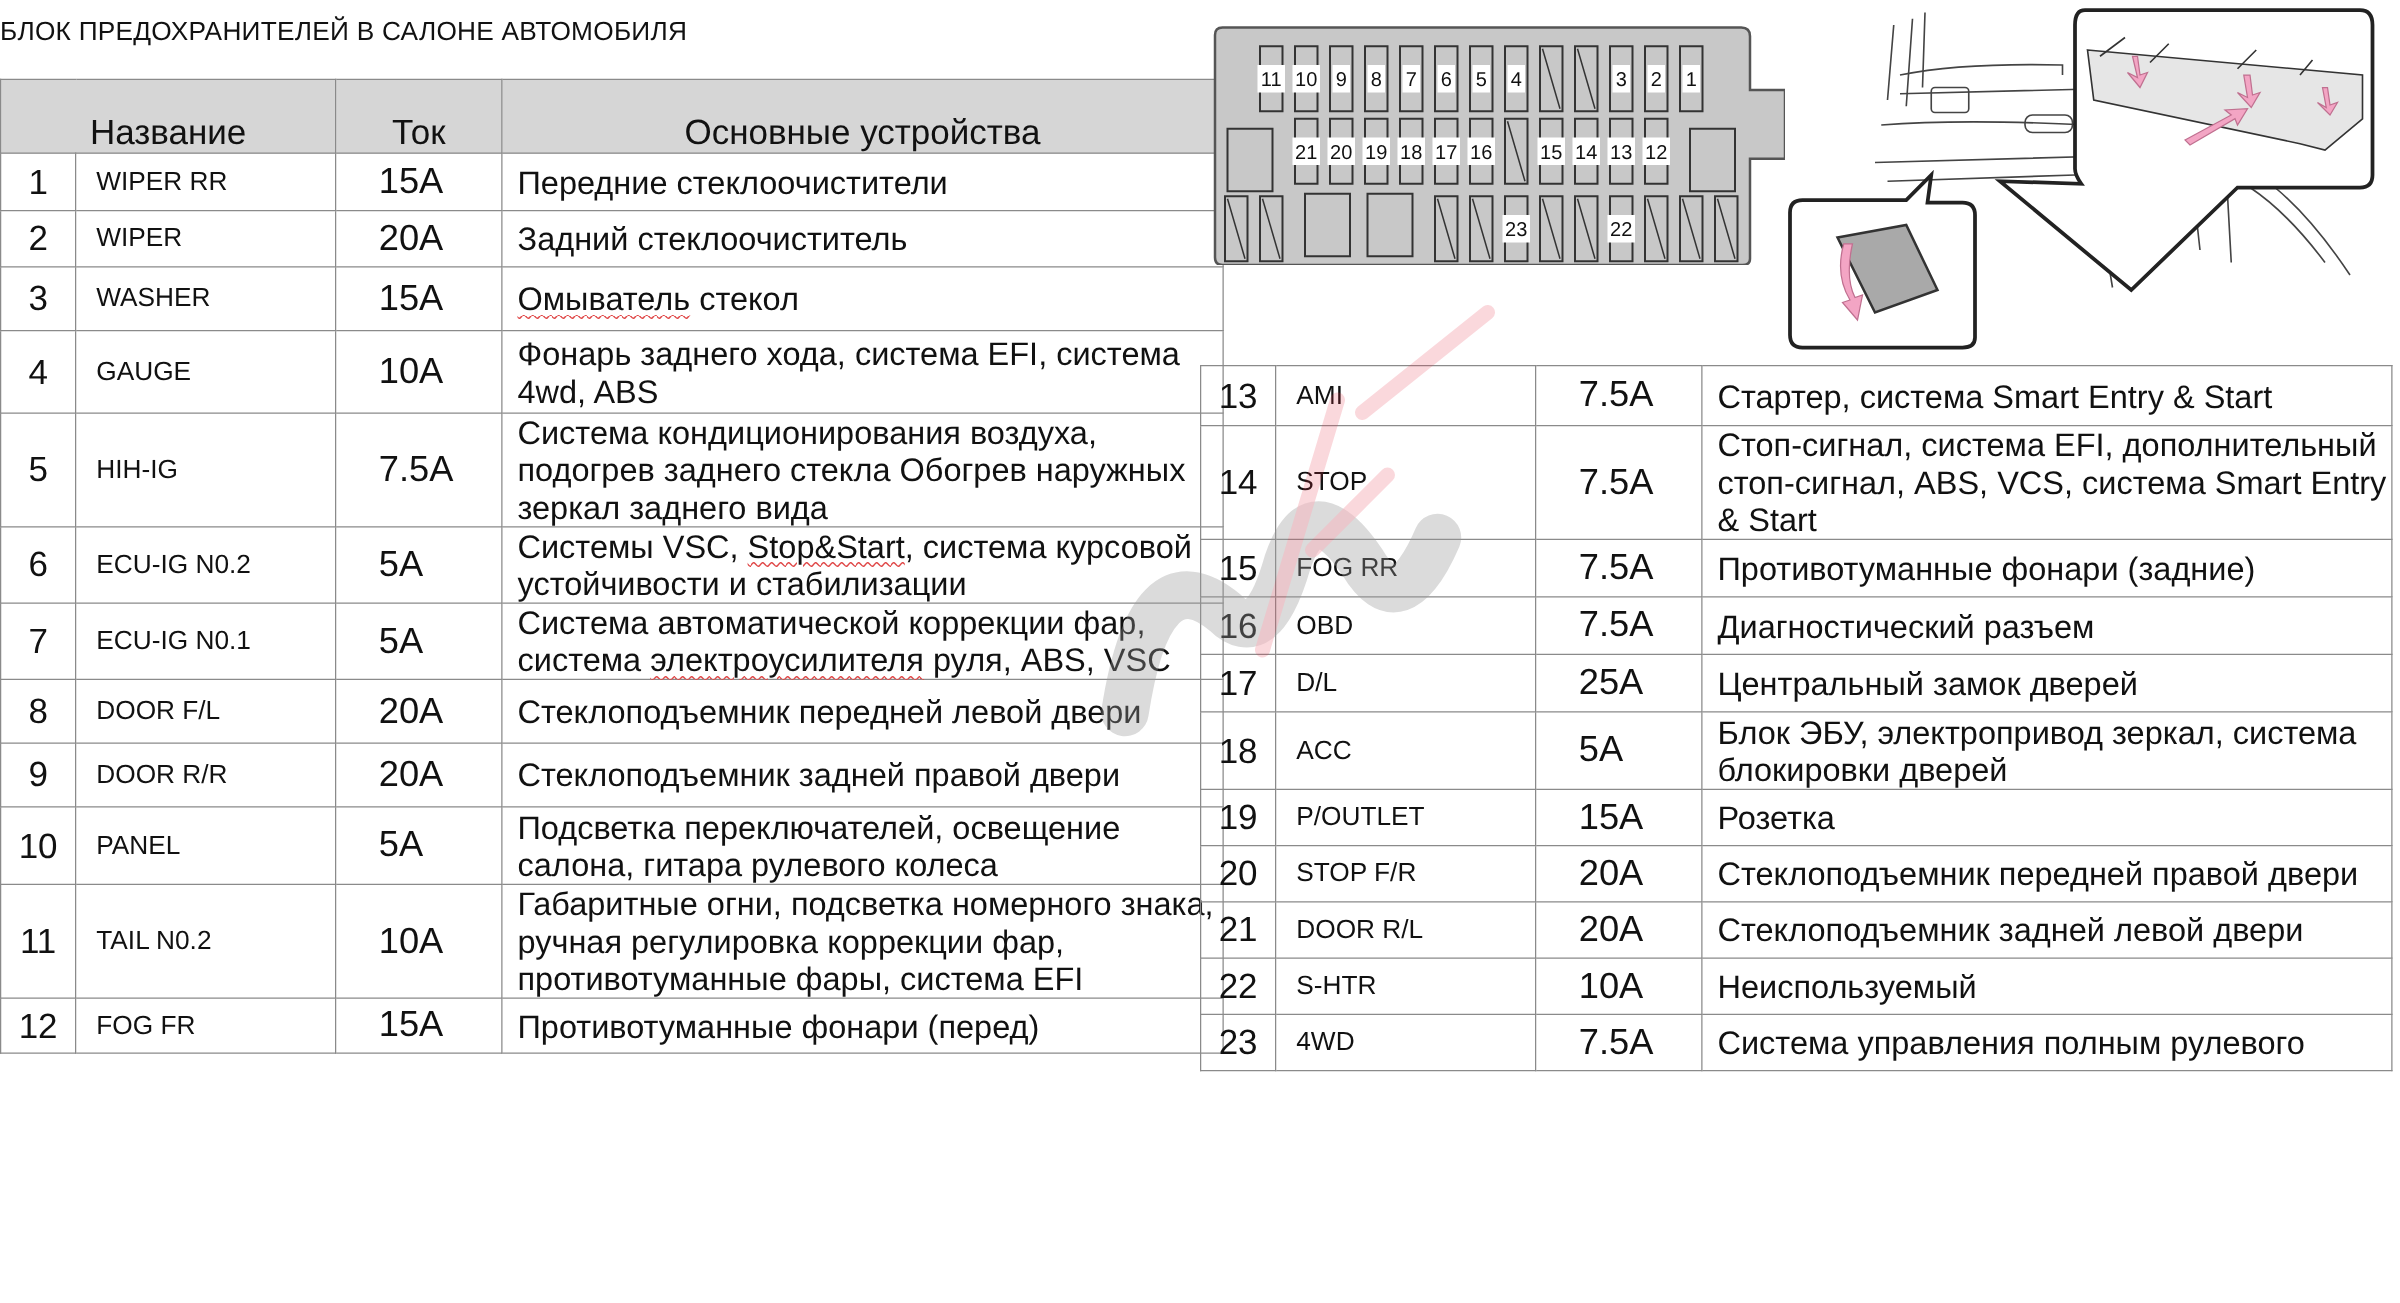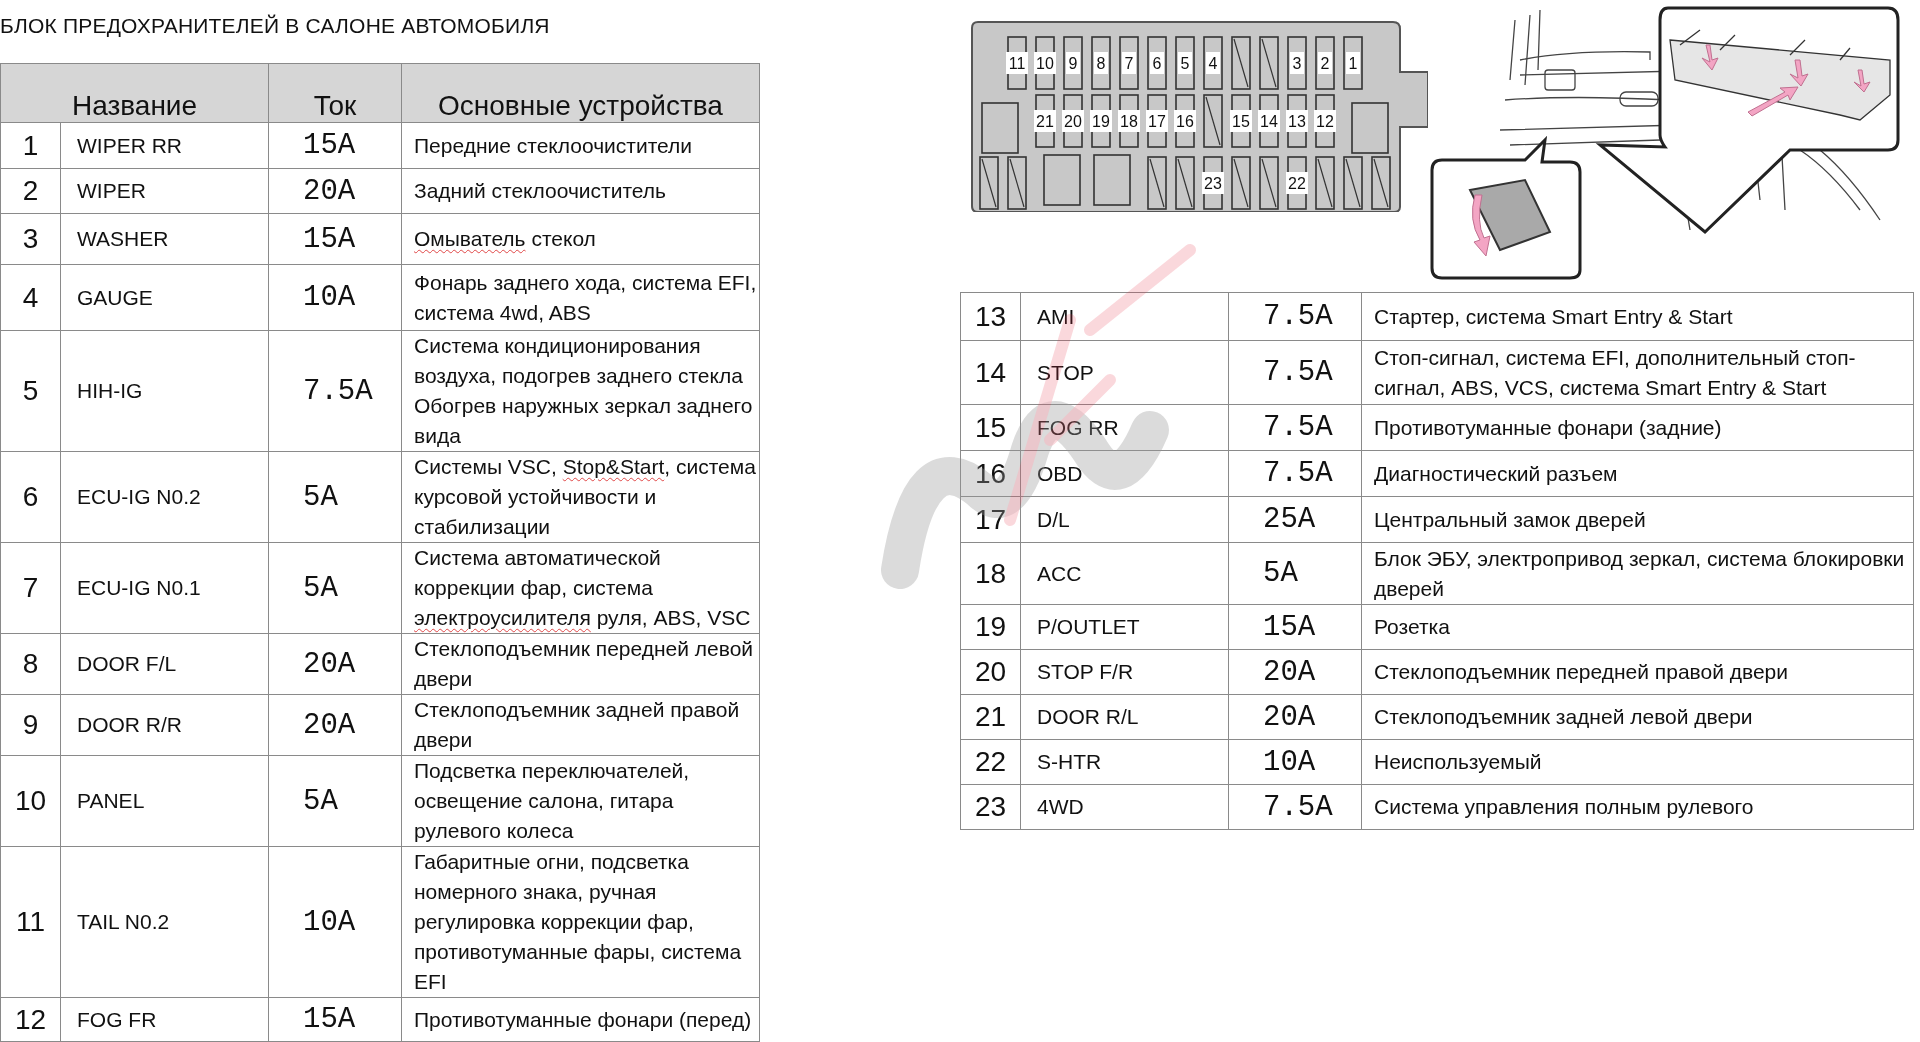--- a/index.html
+++ b/index.html
@@ -5,23 +5,23 @@
   html, body { margin:0; padding:0; background:#ffffff; }
   body { width:1920px; height:1042px; position:relative; overflow:hidden;
          font-family:"Liberation Sans", sans-serif; color:#111; }
   .title { position:absolute; left:0; width:955px; top:14px; text-align:left;
            font-size:21px; letter-spacing:0.2px; }
   table.fuses { position:absolute; border-collapse:collapse; table-layout:fixed; }
   table.fuses td, table.fuses th { border:1.5px solid #8a8a8a; padding:0; vertical-align:middle; }
   table.fuses th { background:#d6d6d6; font-weight:normal; font-size:28px; height:50px; padding-top:8px; vertical-align:bottom; }
   .num { text-align:center; font-size:28px; }
   .name { font-size:21px; padding-left:16px !important; }
-  .cur  { font-size:29px; padding-left:34px !important;font-family:Liberation Mono, monospace; }
-  .desc { font-size:21px; line-height:30px; padding-left:12px !important; padding-right:2px !important; }
-  #left-table { left:0; top:63px; width:760px; }
+  .cur  { font-size:29px; padding-left:34px !important; }
+  .desc { font-size:26px; line-height:30px; padding-left:12px !important; padding-right:2px !important; }
+  #left-table { left:0; top:63px; width:979px; }
   #right-table { left:960px; top:292px; width:954px; }
   .wavy { text-decoration:underline wavy #e04848; text-decoration-thickness:1px; text-underline-offset:3px; }
 
   .fusebox { position:absolute; left:968px; top:17px; width:460px; height:195px; }
   .illustration { position:absolute; left:1420px; top:0; width:500px; height:290px; }
   .watermark { position:absolute; left:860px; top:190px; width:420px; height:420px; pointer-events:none; opacity:0.35; }
 </style>
 </head>
 <body>
 

